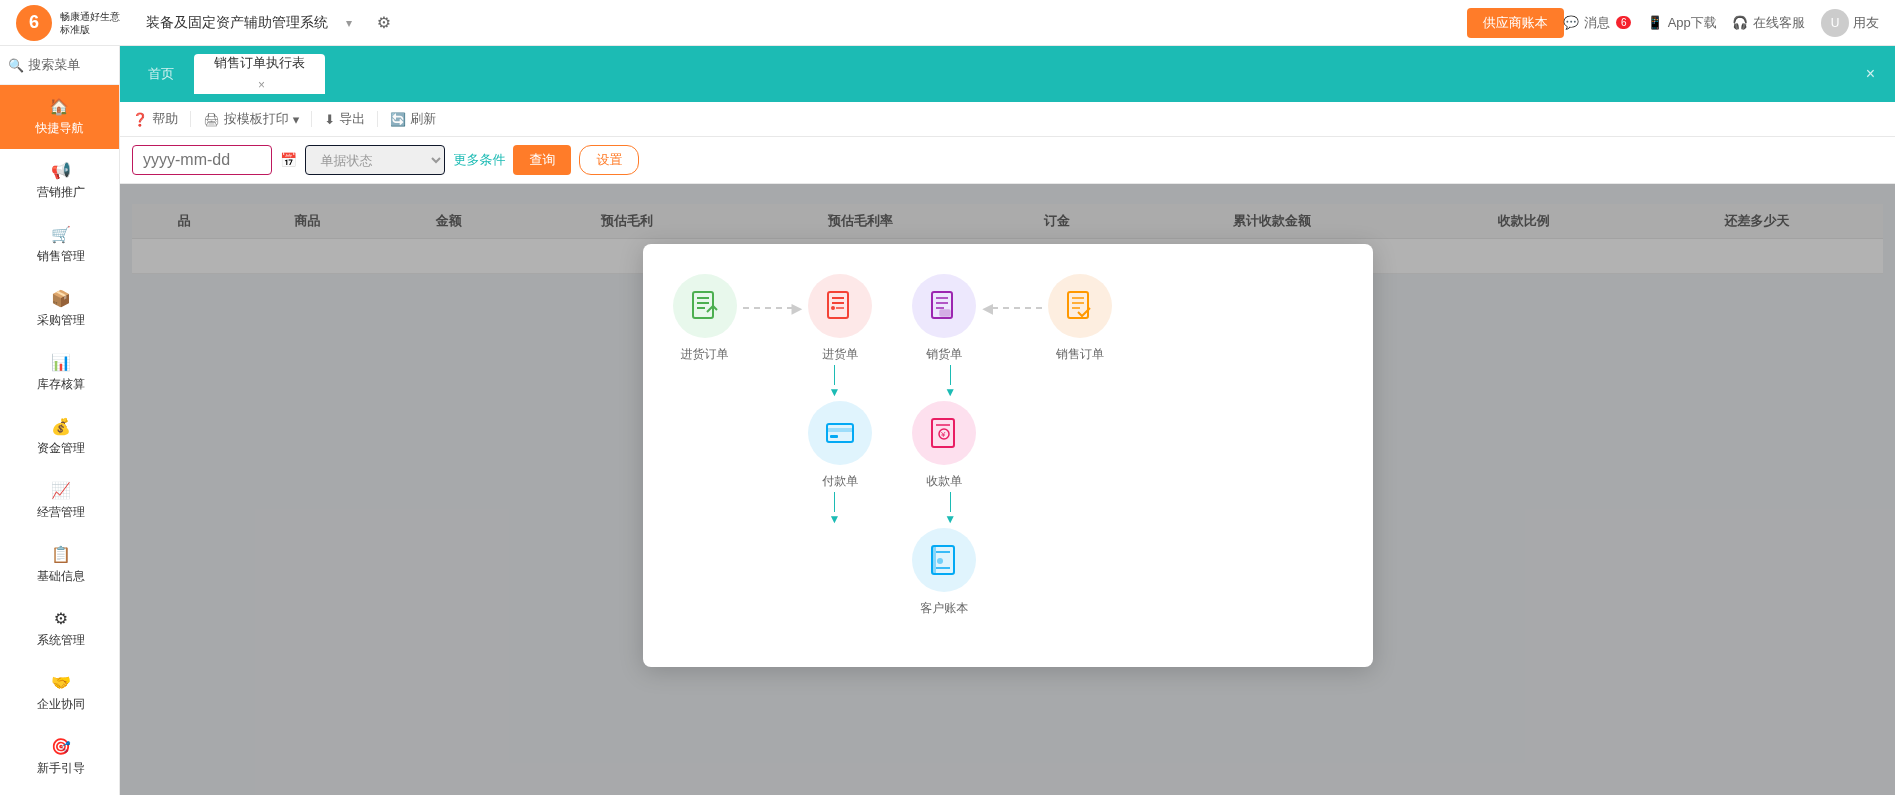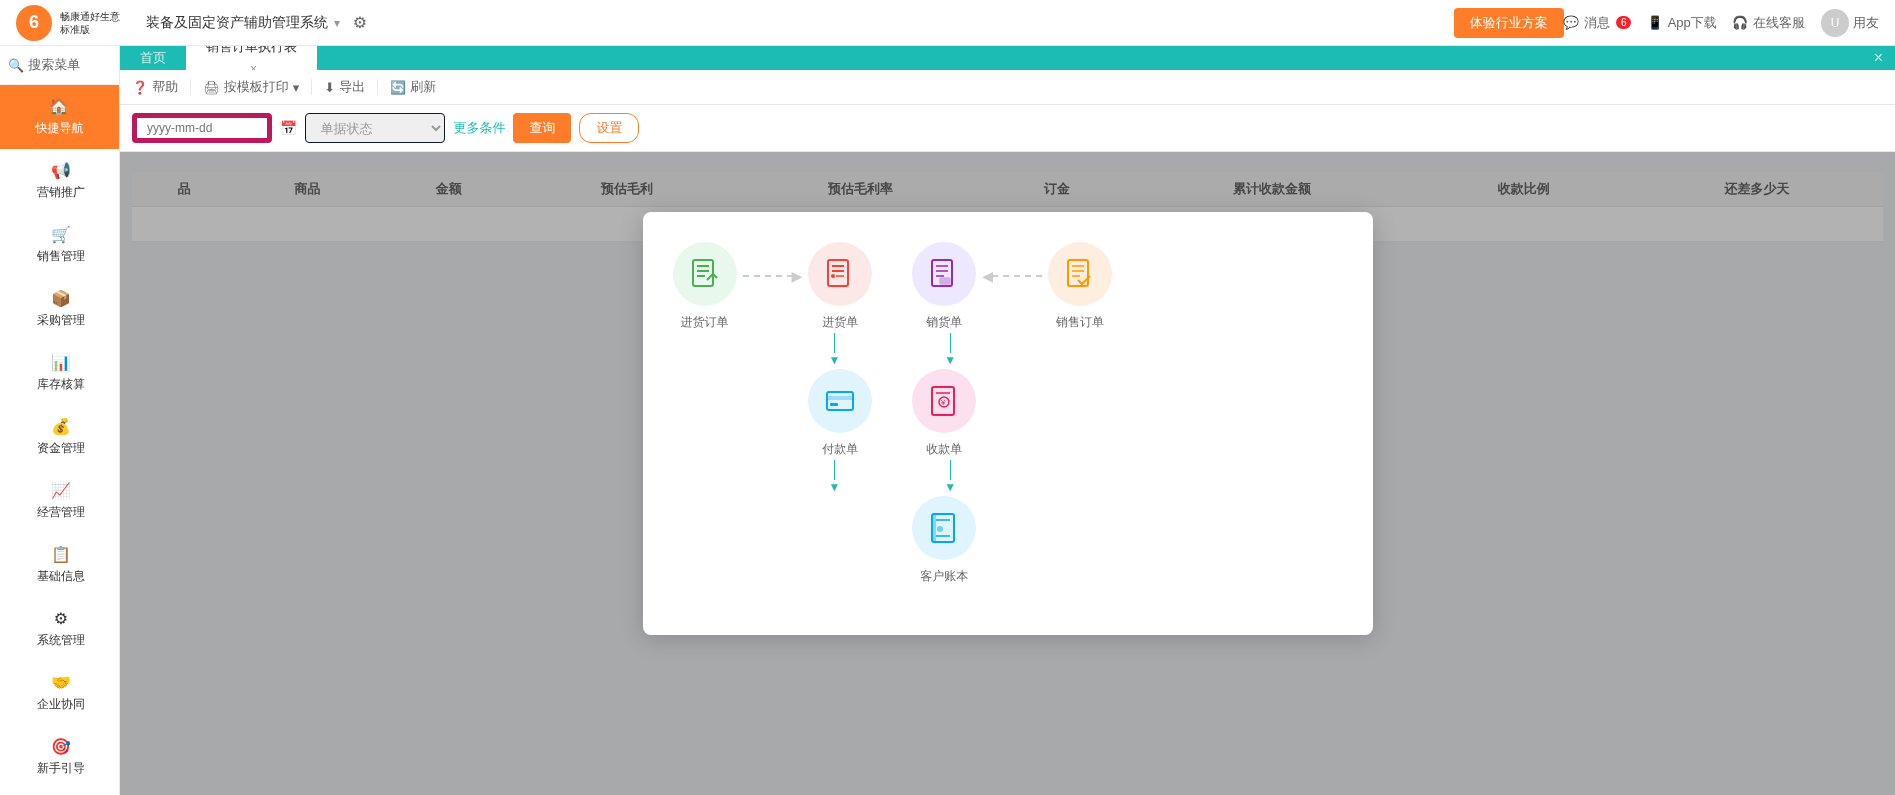--- a/index.html
+++ b/index.html
@@ -4,28 +4,28 @@
   <style>
     * { box-sizing: border-box; margin: 0; padding: 0; }
     body { font-family: "Microsoft YaHei", "PingFang SC", sans-serif; font-size: 13px; background: #f5f5f5; overflow: hidden; }
 
     
     .app-wrapper { display: flex; flex-direction: column; height: 795px; width: 1895px; }
     .top-bar { display: flex; align-items: center; background: #fff; height: 46px; padding: 0 16px; border-bottom: 1px solid #e8e8e8; flex-shrink: 0; }
     .main-area { display: flex; flex: 1; overflow: hidden; }
     .sidebar { width: 120px; background: #fff; flex-shrink: 0; border-right: 1px solid #e8e8e8; display: flex; flex-direction: column; }
     .content-area { flex: 1; display: flex; flex-direction: column; overflow: hidden; position: relative; }
-    .tab-bar { display: flex; align-items: center; background: #1cbbb4; height: 24px; padding: 0 0; flex-shrink: 0; }
+    .tab-bar { display: flex; align-items: center; background: #1cbbb4; height: 56px; padding: 0 8px; flex-shrink: 0; }
     .page-content { flex: 1; overflow: auto; padding: 12px; background: #f0f2f5; position: relative; }
 
     
     .logo-area { display: flex; align-items: center; gap: 8px; width: 120px; flex-shrink: 0; }
     .logo-icon { width: 36px; height: 36px; background: #ff7c29; border-radius: 50%; display: flex; align-items: center; justify-content: center; color: white; font-size: 18px; font-weight: bold; }
     .logo-text { font-size: 10px; color: #333; line-height: 1.3; }
-    .system-title { display: flex; align-items: center; gap: 6px; flex: 1; margin-left: 10px; }
+    .system-title { display: flex; align-items: center; gap: 18px; flex: 1; margin-left: 10px; }
     .system-title-text { font-size: 14px; color: #333; }
     .dropdown-btn { color: #999; font-size: 12px; cursor: pointer; }
     .gear-btn { width: 28px; height: 28px; display: flex; align-items: center; justify-content: center; color: #666; cursor: pointer; font-size: 16px; }
     .trial-btn { background: #ff7c29; color: #fff; border: none; border-radius: 4px; padding: 6px 16px; cursor: pointer; font-size: 13px; }
     .top-bar-right { display: flex; align-items: center; gap: 16px; margin-left: auto; }
     .top-bar-icon-item { display: flex; align-items: center; gap: 4px; color: #666; cursor: pointer; font-size: 13px; }
     .badge { background: #f5222d; color: #fff; border-radius: 8px; font-size: 10px; padding: 1px 5px; margin-left: 2px; }
     .user-avatar { width: 28px; height: 28px; background: #ccc; border-radius: 50%; display: flex; align-items: center; justify-content: center; color: #fff; font-size: 12px; }
 
     
@@ -41,21 +41,21 @@
     .tab-close { font-size: 12px; color: #999; cursor: pointer; margin-left: 4px; }
     .tab-bar-close { margin-left: auto; margin-right: 12px; color: rgba(255,255,255,0.8); cursor: pointer; font-size: 16px; }
 
     
     .toolbar { display: flex; align-items: center; padding: 8px 12px; background: #fff; border-bottom: 1px solid #e8e8e8; gap: 12px; }
     .toolbar-btn { display: flex; align-items: center; gap: 4px; color: #666; cursor: pointer; font-size: 13px; }
     .toolbar-sep { width: 1px; height: 16px; background: #e8e8e8; }
 
     
     .filter-bar { display: flex; align-items: center; padding: 8px 12px; background: #fff; gap: 8px; border-bottom: 1px solid #e8e8e8; }
-    .filter-input { border: 5px solid #be185d; border-radius: 4px; padding: 4px 10px; font-size: 12px; color: #999; width: 160px; height: 30px; }
+    .filter-input { border: 1px solid #be185d; border-radius: 4px; padding: 4px 10px; font-size: 16px; color: #999; width: 160px; height: 30px; }
     .date-input { width: 140px; }
     .filter-select { border: 1px solid #0f172a; border-radius: 4px; padding: 4px 10px; font-size: 13px; color: #999; height: 30px; width: 140px; }
     .search-btn { background: #ff7c29; color: #fff; border: none; border-radius: 4px; padding: 5px 16px; cursor: pointer; font-size: 13px; height: 30px; }
     .set-btn { background: #fff; color: #ff7c29; border: 1px solid #ff7c29; border-radius: 12px; padding: 5px 16px; cursor: pointer; font-size: 13px; height: 30px; }
     .more-cond { color: #1cbbb4; cursor: pointer; font-size: 13px; white-space: nowrap; }
     .cal-icon { color: #999; font-size: 14px; cursor: pointer; }
 
     
     .table-wrapper { background: #fff; margin-top: 8px; }
     .data-table { width: 100%; border-collapse: collapse; font-size: 13px; }
@@ -97,21 +97,21 @@
       <div class="logo-text">
         <div>畅康通好生意</div>
         <div>标准版</div>
       </div>
     </div>
     <div class="system-title">
       <span class="system-title-text">装备及固定资产辅助管理系统</span>
       <span class="dropdown-btn">▾</span>
       <span class="gear-btn">⚙</span>
     </div>
-    <button class="trial-btn">体验行业方案</button>
+    <button class="trial-btn">供应商账本</button>
     <div class="top-bar-right">
       <div class="top-bar-icon-item">
         <span>💬</span>
         <span>消息</span>
         <span class="badge">6</span>
       </div>
       <div class="top-bar-icon-item">
         <span>📱</span>
         <span>App下载</span>
       </div>

